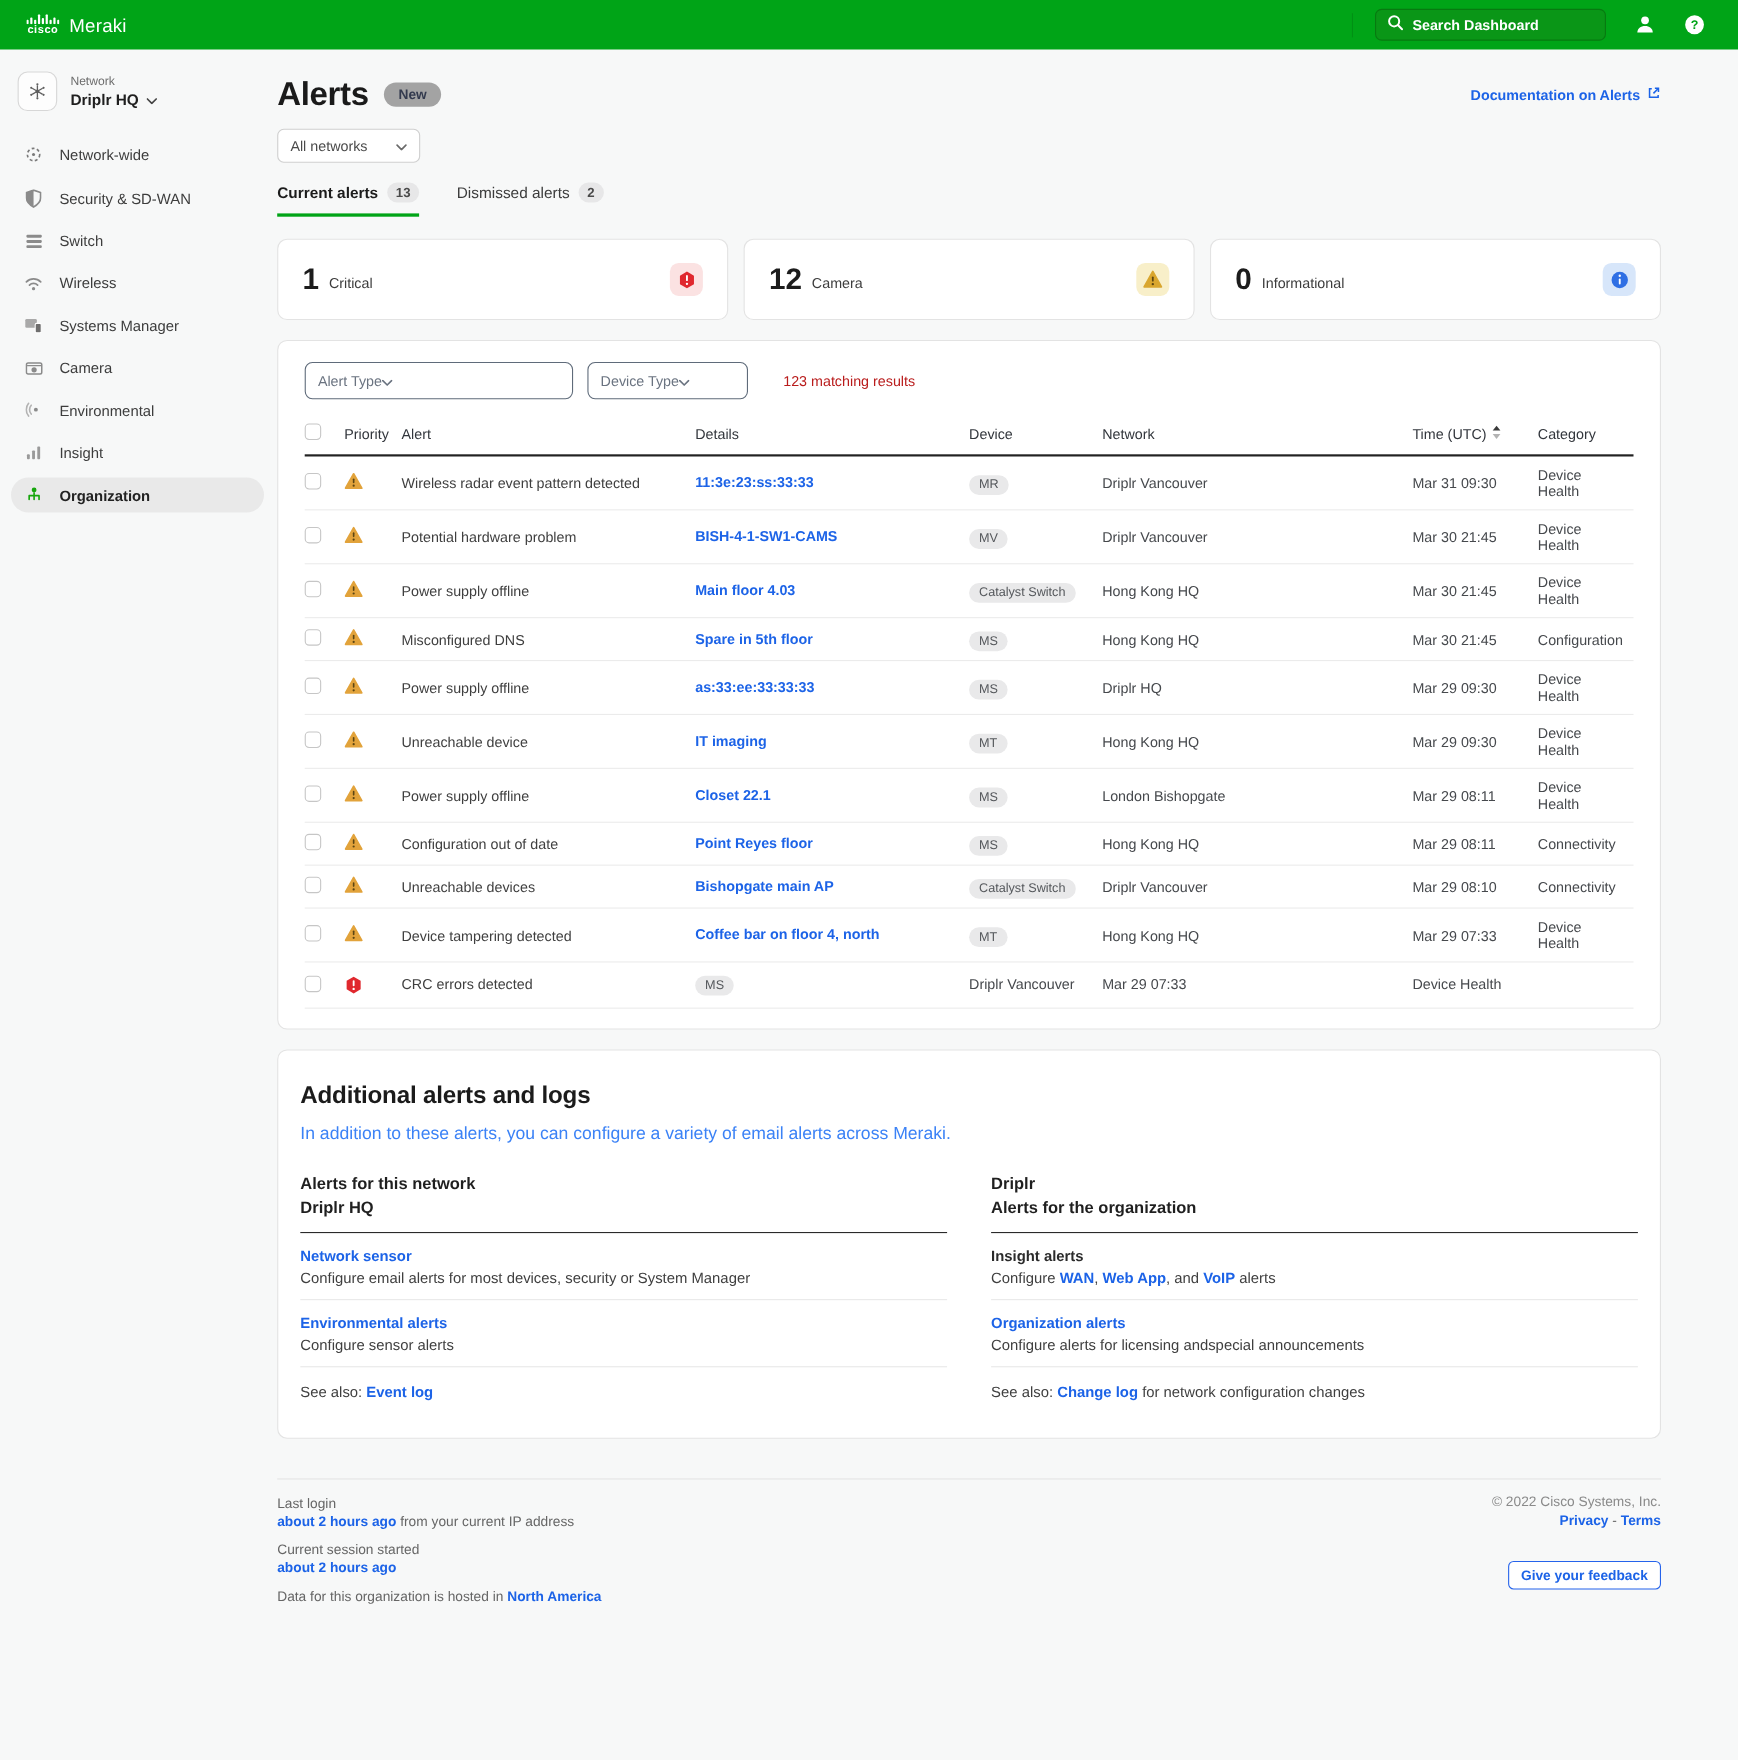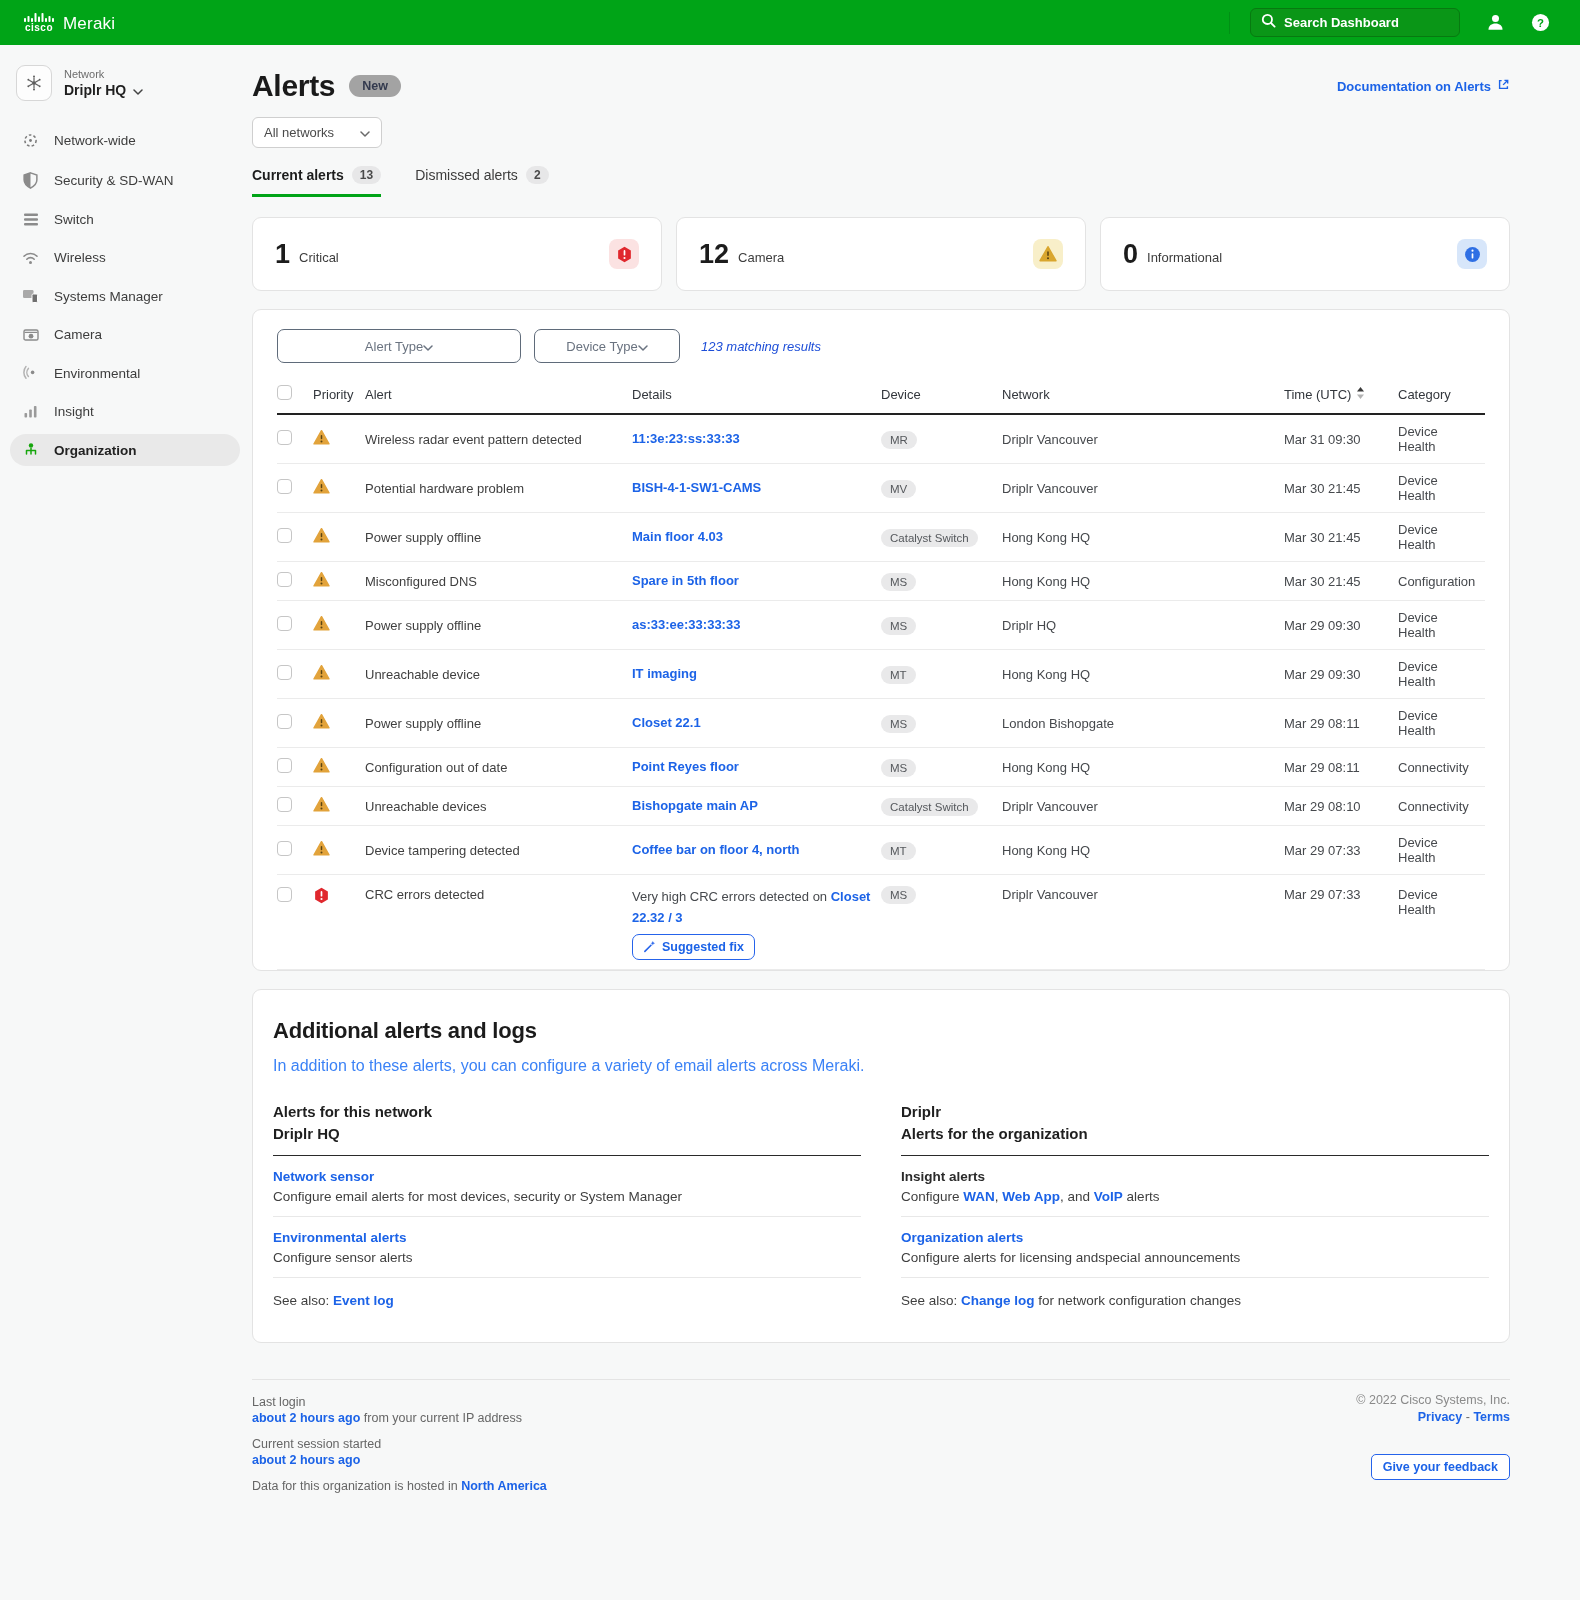--- a/index.html
+++ b/index.html
@@ -64,24 +64,24 @@
   .sum-num{font-size:27px;font-weight:700;color:#1c1c1c;}
   .sum-lbl{font-size:13px;color:#3c3c3c;margin-left:9px;position:relative;top:3px;}
   .tile{margin-left:auto;width:30px;height:30px;border-radius:8px;display:flex;align-items:center;justify-content:center;}
   .tile.critical{background:#fbe2e2;}
   .tile.warning{background:#f8efc9;}
   .tile.info{background:#d7e6fa;}
 
   
   .alerts-card{margin-top:18px;background:#fff;border:1px solid var(--border);border-radius:9px;padding:19px 24px 0;overflow:hidden;max-height:662px;}
   .filters{display:flex;align-items:center;gap:13px;}
-  .fselect{display:flex;align-items:center;justify-content:center;border:1px solid #5f6b7a;border-radius:7px;height:34px;padding:0 11px;font-size:13px;color:#6a7380;background:#fff;cursor:pointer;}
+  .fselect{display:flex;align-items:center;justify-content:flex-start;border:1px solid #5f6b7a;border-radius:7px;height:34px;padding:0 11px;font-size:13px;color:#6a7380;background:#fff;cursor:pointer;}
   .fselect.alert-type{width:244px;}
   .fselect.device-type{width:146px;}
-  .results{font-size:13px;color:#1d4ed8;margin-left:8px;font-style:italic;}
+  .results{font-size:13px;color:#b91c1c;margin-left:19px;}
   .tbl{margin-top:22px;}
   .trow{display:grid;grid-template-columns:36px 52px 267px 249px 121px 282px 114px 1fr;align-items:center;border-bottom:1px solid var(--row-border);padding:9px 0;font-size:13px;color:#46494d;}
   .trow.thead{border-bottom:2px solid #222;padding:0 0 10px;font-weight:400;color:#32363c;}
   .trow.tall{align-items:flex-start;padding-top:12px;}
   .trow:last-child{border-bottom:none;}
   .cell{padding-right:10px;}
   .c-time{display:flex;align-items:center;gap:5px;}
   .checkbox{width:15px;height:15px;border:1.5px solid #c6c6c6;border-radius:4px;background:#fff;display:inline-block;cursor:pointer;}
   .c-alert{color:#3f3f3f;}
   .c-details{line-height:1.55;}
@@ -533,27 +533,20 @@
             <div class="cell">Device Health</div>
           </div>
           <div class="trow tall">
             <div class="cell"><span class="checkbox"></span></div>
             <div class="cell"><span><svg width="17" height="17" viewBox="0 0 16 16">
                   <path d="M8 .8l6 3.5v7.4l-6 3.5-6-3.5V4.3z" fill="#E0282E"></path>
                   <rect x="7.2" y="3.8" width="1.6" height="5.2" rx=".8" fill="#fff"></rect>
                   <circle cx="8" cy="11.3" r="1" fill="#fff"></circle>
                 </svg></span></div>
             <div class="cell c-alert">CRC errors detected</div>
-            <div class="cell c-details"><span>Very high CRC errors detected on </span><a>Closet 22.32 / 3</a><div><button class="fixbtn">
-                  <svg width="13" height="13" viewBox="0 0 14 14" fill="none">
-                    <path d="M2 12.2L8.6 5.6" stroke="#2563eb" stroke-width="1.7" stroke-linecap="round"></path>
-                    <path d="M10.6 1l.7 1.7 1.7.7-1.7.7-.7 1.7-.7-1.7-1.7-.7 1.7-.7z" fill="#2563eb"></path>
-                  </svg>
-                  <span>Suggested fix</span>
-                </button></div></div>
             <div class="cell"><span class="badge">MS</span></div>
             <div class="cell">Driplr Vancouver</div>
             <div class="cell">Mar 29 07:33</div>
             <div class="cell">Device Health</div>
           </div>
           <div class="trow"></div>
         </div>
     </div>
   </div>
 

